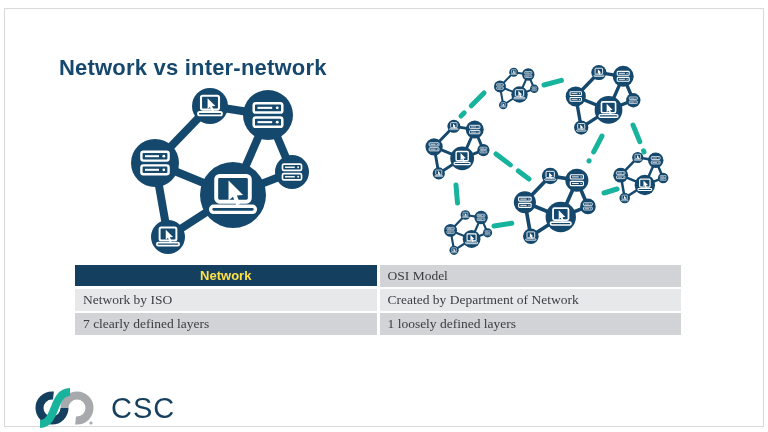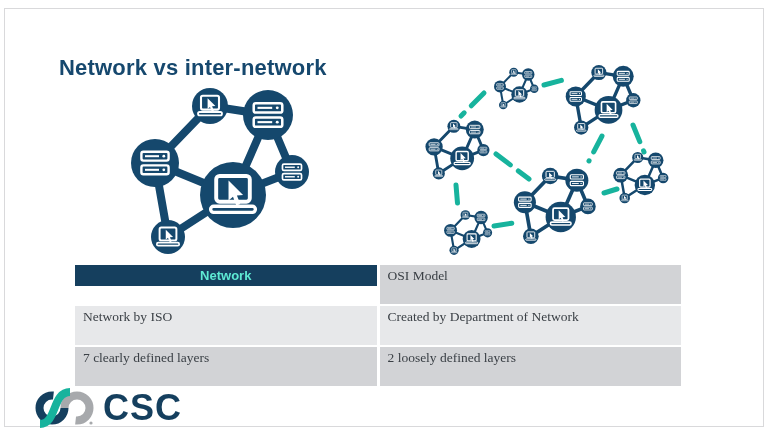--- a/index.html
+++ b/index.html
@@ -20,36 +20,36 @@
   svg.diagram-canvas { position:absolute; left:0; top:0; width:768px; height:432px; z-index:1; }
   .edge { stroke:var(--navy,#15486d); stroke-width:8; stroke-linecap:round; }
   .node { fill:var(--navy,#15486d); }
   .inter-link { stroke:var(--teal,#17b39d); stroke-width:5; stroke-linecap:round; stroke-dasharray:18 10; fill:none; }
 
   .cmp-table {
     position:absolute; left:70px; top:256px; width:606px; z-index:2;
     display:grid; grid-template-columns:1fr 1fr; gap:2px 3px;
   }
   .cmp-table .th {
-    background:var(--header_navy,#153f5e); color:#5eead4;
+    background:var(--header_navy,#153f5e); color:#fde047;
     font-family:"Liberation Sans", sans-serif; font-weight:bold; font-size:13px;
     height:21px; line-height:21px; text-align:center;
   }
   .cmp-table .td {
     font-family:"Liberation Serif", serif; font-size:13.5px;
     color:var(--body_text,#3b4046);
-    height:39px; line-height:22px; padding-left:8px;
+    height:22px; line-height:22px; padding-left:8px;
   }
   .cmp-table .row-a { background:var(--row_gray,#d2d3d6); }
   .cmp-table .row-b { background:var(--row_light,#e7e8ea); }
 
   .logo { position:absolute; left:28px; top:378px; display:flex; align-items:center; z-index:2; }
   .logo-text {
-    margin-left:4px; font-family:"Liberation Sans", sans-serif;
-    font-weight:bold; font-size:36px; letter-spacing:1px;
+    margin-left:12px; font-family:"Liberation Sans", sans-serif;
+    font-weight:normal; font-size:29px; letter-spacing:1px;
     color:var(--header_navy,#153f5e); line-height:42px;
   }
 </style>
 </head>
 <body>
 
 <div class="stage">
   <div class="slide">
 
     <h1 class="page-title">Network vs inter-network</h1>
@@ -135,21 +135,21 @@
 
     <div class="cmp-table">
       <div class="th">Network</div>
 
       <div class="td row-a">OSI Model</div>
 
       <div class="td row-b">Network by ISO</div>
       <div class="td row-b">Created by Department of Network</div>
 
       <div class="td row-a">7 clearly defined layers</div>
-      <div class="td row-a">2 loosely defined layers</div>
+      <div class="td row-a">1 loosely defined layers</div>
     </div>
 
     <div class="logo">
       <svg width="66" height="42" viewBox="0 0 66 42">
         <circle cx="19" cy="21" r="12.5" fill="none" stroke="var(--header_navy,#153f5e)" stroke-width="8" stroke-dasharray="60 18.5"></circle>
         <circle cx="44" cy="21" r="12.5" fill="none" stroke="var(--logo_gray,#a7a9ac)" stroke-width="8" stroke-dasharray="60 18.5" transform="rotate(180 44 21)"></circle>
         <path d="M 7,37 C 24,37 19,5 37,5" fill="none" stroke="var(--teal,#17b39d)" stroke-width="8"></path>
         <circle cx="58" cy="36" r="1.6" fill="var(--logo_gray,#a7a9ac)"></circle>
       </svg>
       <span class="logo-text">CSC</span>

